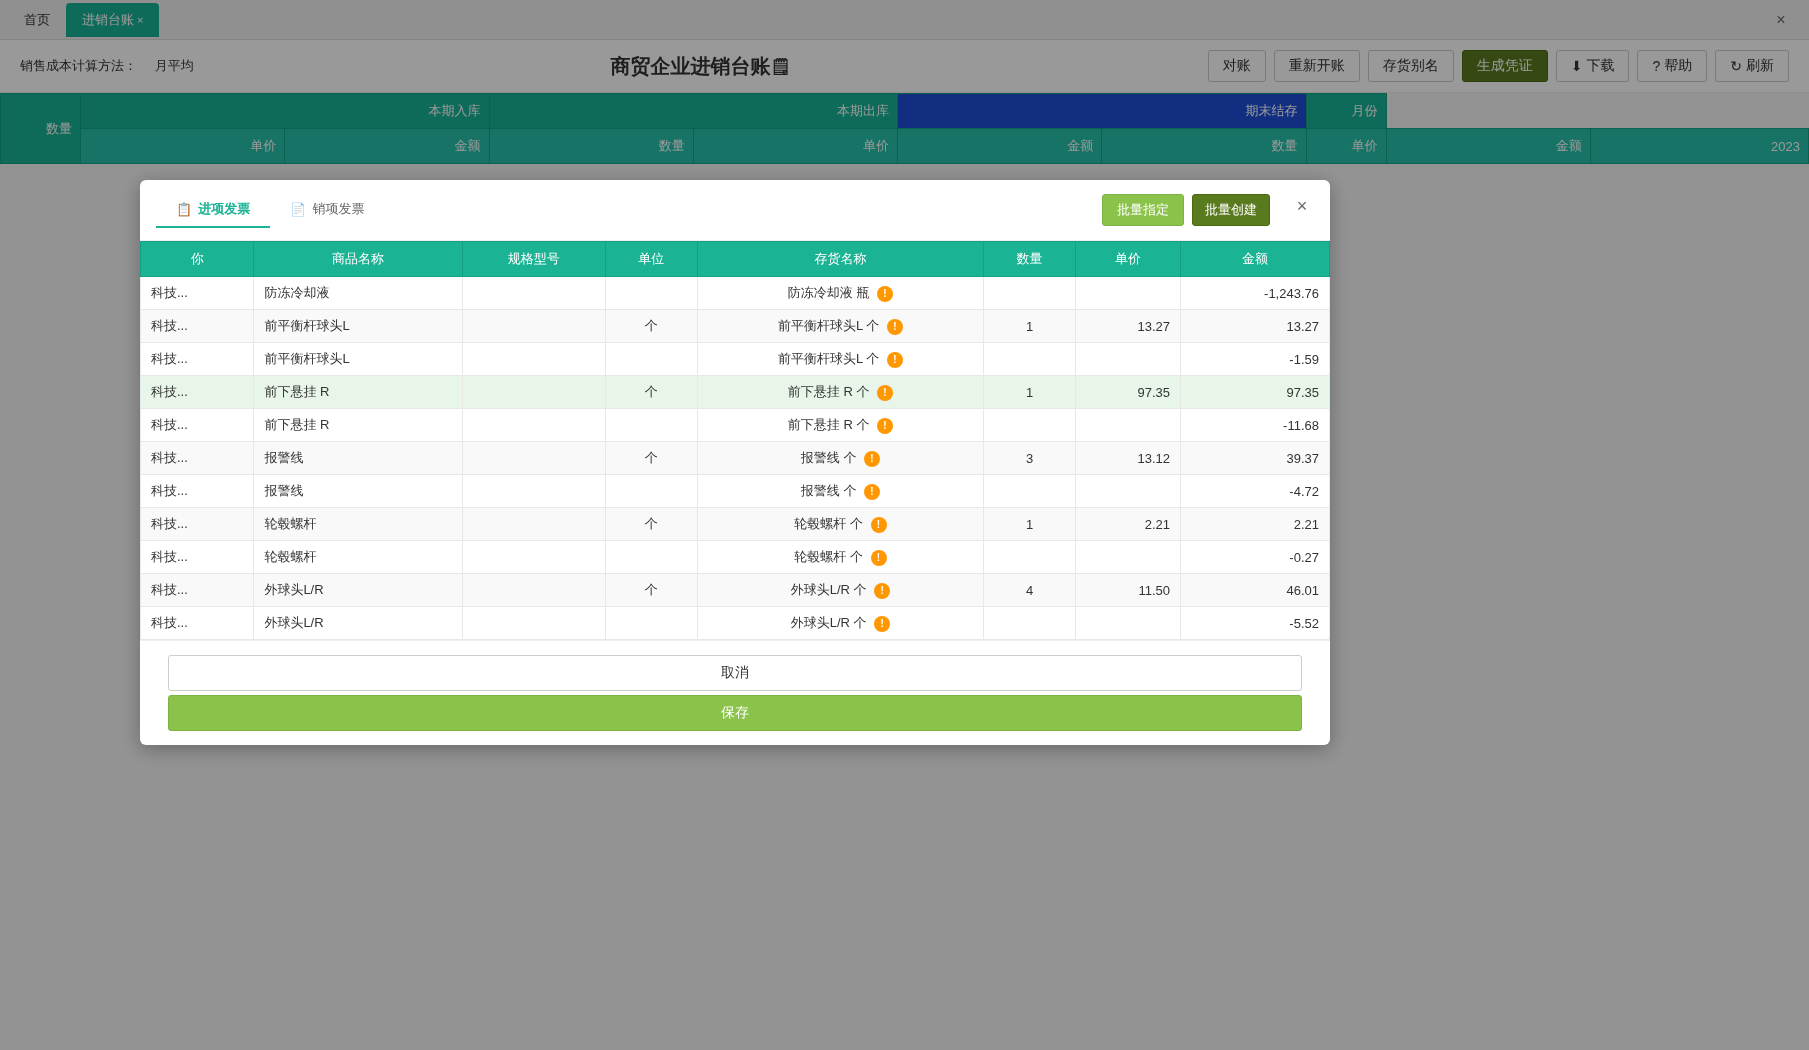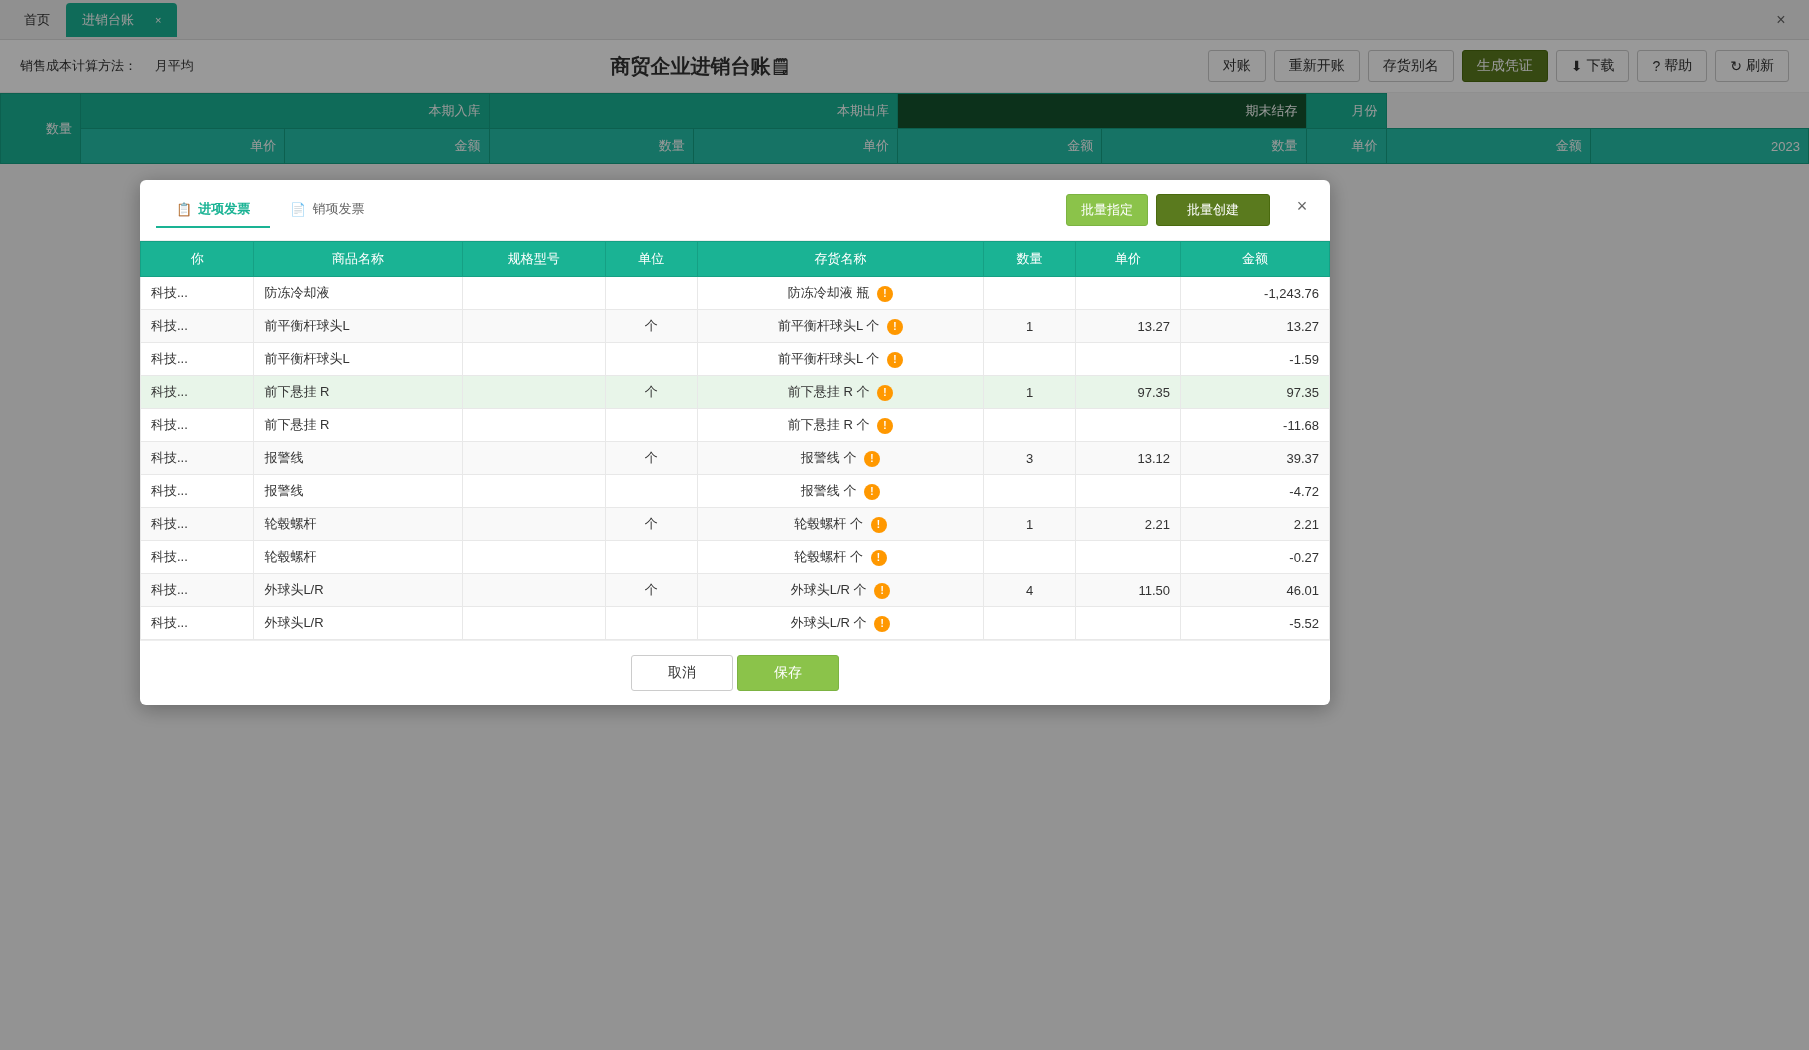--- a/index.html
+++ b/index.html
@@ -8,21 +8,21 @@
     
     .tab-bar {
       display: flex; align-items: center; background: #f0f0f0; height: 40px;
       border-bottom: 1px solid #ddd; padding: 0 8px;
     }
     .tab-item {
       padding: 8px 16px; cursor: pointer; font-size: 13px; color: #333;
       border-radius: 4px 4px 0 0;
     }
     .tab-item.active {
-      background: #1ab394; color: #fff; display: flex; align-items: center; gap: 21px;
+      background: #1ab394; color: #fff; display: flex; align-items: center; gap: 3px;
     }
     .tab-close { cursor: pointer; font-size: 11px; }
     .window-close {
       margin-left: auto; width: 40px; height: 40px; display: flex;
       align-items: center; justify-content: center; cursor: pointer;
       font-size: 16px; color: #666;
     }
 
     
     .main-content {
@@ -70,21 +70,21 @@
     }
     .tab-button.active {
       color: #1ab394; border-bottom: 2px solid #1ab394; font-weight: bold;
     }
     .modal-actions { margin-left: auto; display: flex; gap: 8px; }
     .btn-batch-assign {
       padding: 6px 14px; background: #8bc34a; border: 1px solid #7cb342;
       color: #fff; border-radius: 3px; cursor: pointer; font-size: 13px;
     }
     .btn-batch-create {
-      padding: 6px 30px; background: #5a7a1e; border: 1px solid #4a6a0e;
+      padding: 6px 12px; background: #5a7a1e; border: 1px solid #4a6a0e;
       color: #fff; border-radius: 3px; cursor: pointer; font-size: 13px;
     }
     .modal-close {
       margin-left: 12px; cursor: pointer; font-size: 18px; color: #666;
       width: 24px; height: 24px; display: flex; align-items: center; justify-content: center;
     }
 
     
     .modal-table { width: 100%; border-collapse: collapse; }
     .modal-table th {
@@ -107,20 +107,21 @@
     .warning-icon {
       display: inline-block; width: 16px; height: 16px; background: #ff9800;
       border-radius: 50%; color: #fff; font-size: 10px; font-weight: bold;
       text-align: center; line-height: 16px; margin-left: 4px;
     }
 
     .modal-body { max-height: 430px; overflow-y: auto; overflow-x: auto; }
     .modal-footer {
       padding: 14px 28px; display: flex; justify-content: center; gap: 4px;
       border-top: 1px solid #eee;
+      flex-direction: column;
     }
     .btn-cancel {
       padding: 8px 36px; border: 1px solid #ccc; background: #fff;
       color: #333; border-radius: 3px; cursor: pointer; font-size: 14px;
     }
     .btn-save {
       padding: 8px 36px; background: #8bc34a; border: 1px solid #7cb342;
       color: #fff; border-radius: 3px; cursor: pointer; font-size: 14px;
     }
 
@@ -185,21 +186,21 @@
     </div>
   </div>
 
   <div style="overflow:hidden;">
     <table class="bg-table">
       <thead>
         <tr>
           <th rowspan="2" style="width:80px;">数量</th>
           <th colspan="2" style="background:#1ab394;">本期入库</th>
           <th colspan="2" style="background:#1ab394;">本期出库</th>
-          <th colspan="2" style="background:#14532d;">期末结存</th>
+          <th colspan="2" style="background:#1d4ed8;">期末结存</th>
           <th style="width:80px; background:#1ab394;">月份</th>
         </tr>
         <tr>
           <th class="sub">单价</th>
           <th class="sub">金额</th>
           <th class="sub">数量</th>
           <th class="sub">单价</th>
           <th class="sub">金额</th>
           <th class="sub">数量</th>
           <th class="sub">单价</th>

